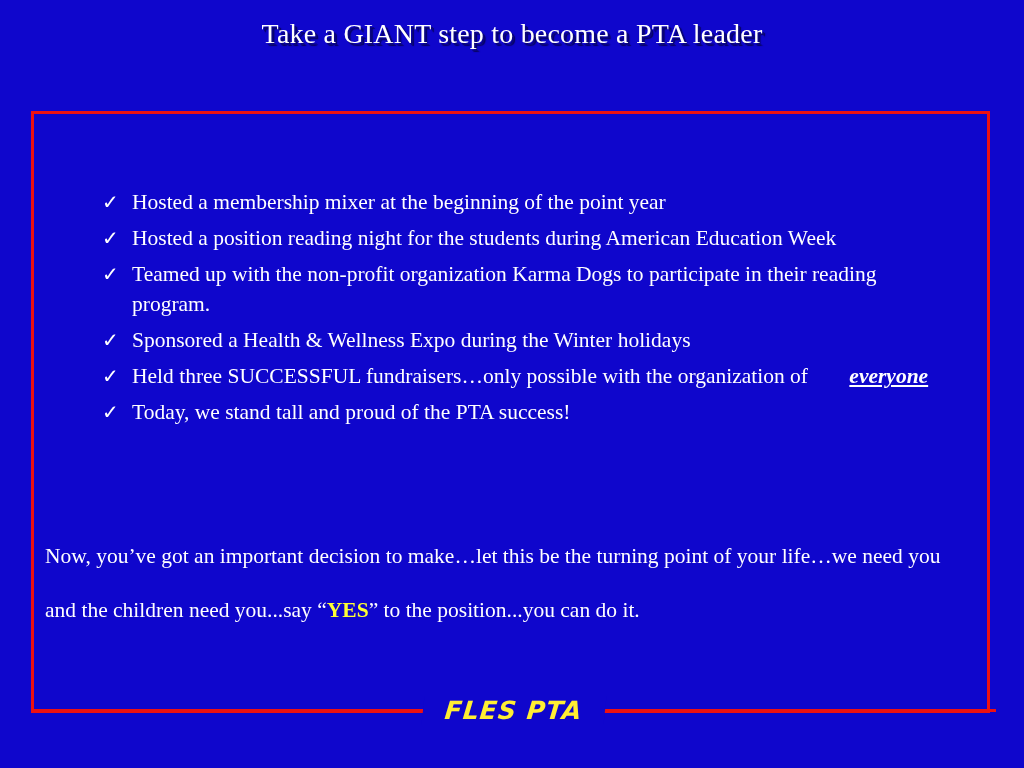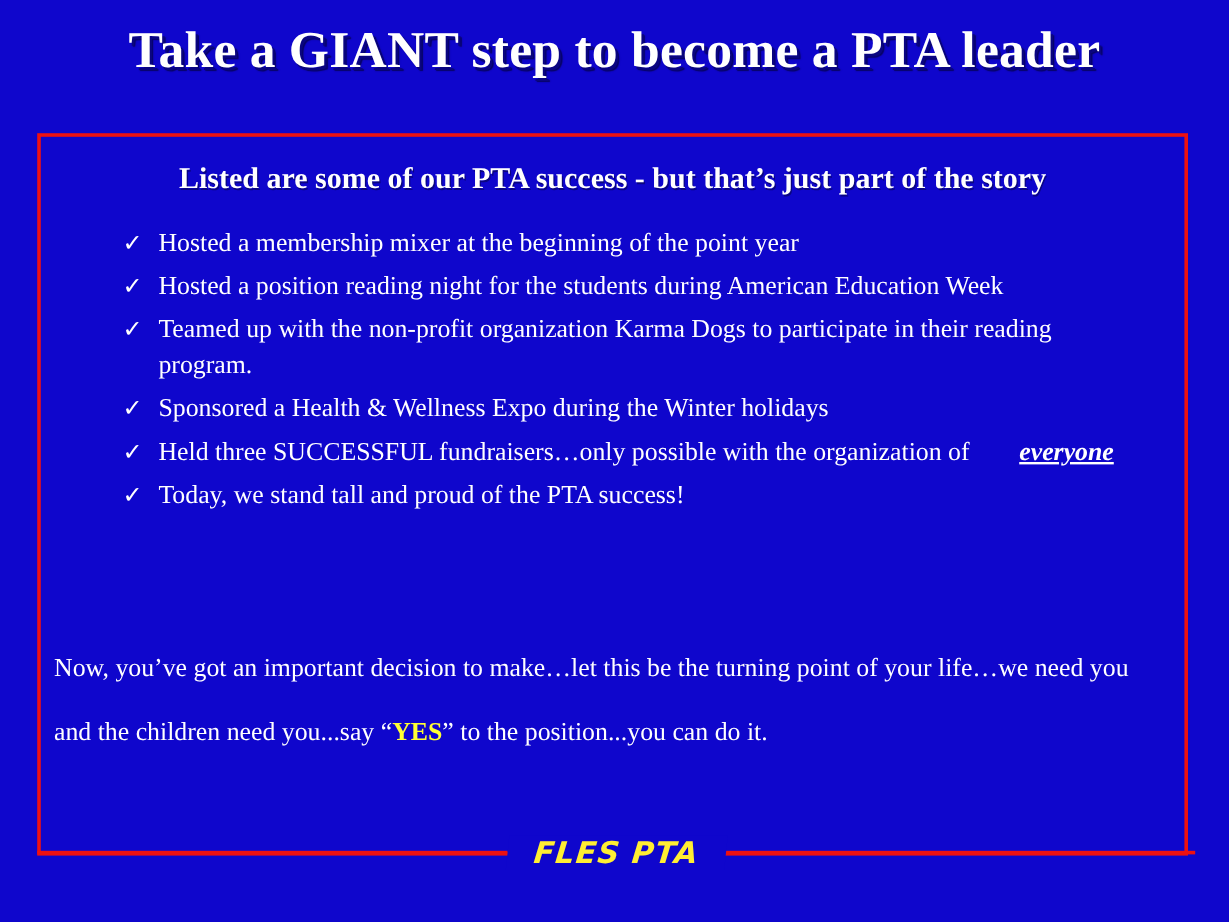--- a/index.html
+++ b/index.html
@@ -16,22 +16,22 @@
   }
 
   
   .slide-title {
     position: absolute;
     top: 18px;
     left: 0;
     width: 1024px;
     text-align: center;
     color: #ffffff;
-    font-size: 43px;
-    font-weight: bold;
+    font-size: 28px;
+    font-weight: normal;
     letter-spacing: 0.2px;
     white-space: nowrap;
     text-shadow: 2px 2px 0 #0a0580, 3px 3px 1px rgba(0,0,10,0.55);
   }
 
   
   .content-box {
     position: absolute;
     left: 31px;
     top: 111px;
@@ -144,21 +144,20 @@
     background: #0f06cc;
   }
 </style>
 </head>
 <body>
 
 <div class="slide-title">Take a GIANT step to become a PTA leader</div>
 
 <div class="content-box">
 
-  <div class="subtitle">Listed are some of our PTA success - but that’s just part of the story</div>
 
   <div class="bullet-list">
 
     <div class="bullet-item">
       <span class="bullet-check">✓</span>
       <span class="bullet-text">Hosted a membership mixer at the beginning of the point year</span>
     </div>
 
     <div class="bullet-item">
       <span class="bullet-check">✓</span>

